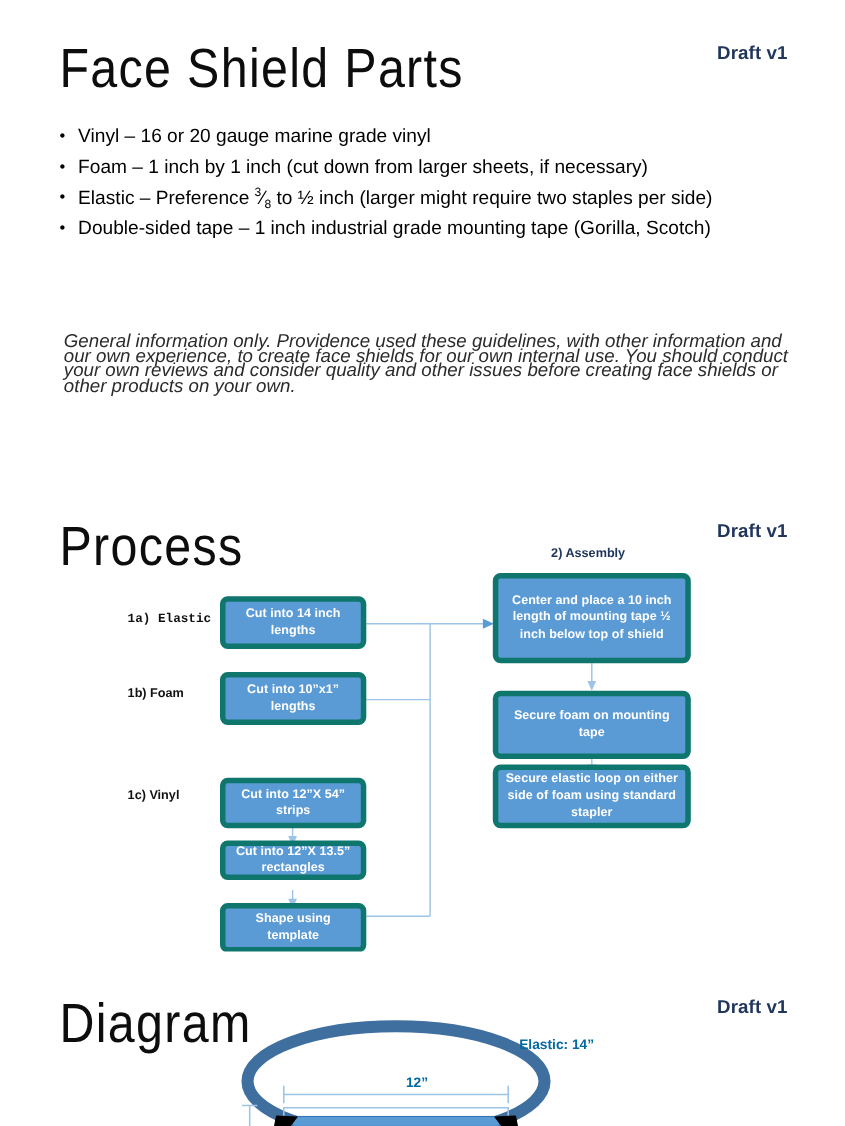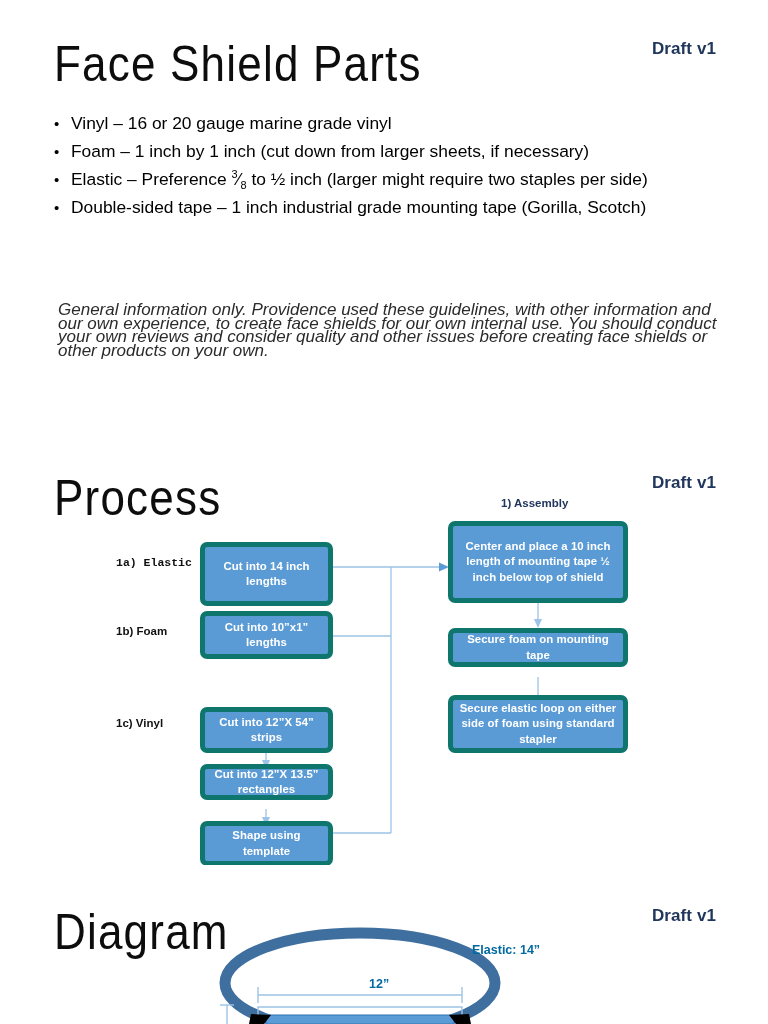--- a/index.html
+++ b/index.html
@@ -218,39 +218,39 @@
       <polygon points="266,401 262,392 270,392" fill="#9dc3e6"></polygon>
 
       <g stroke="#9dc3e6" stroke-width="1.3" fill="none">
         <path d="M538,178 L538,198"></path>
         <path d="M538,252 L538,274"></path>
       </g>
       <polygon points="538,203 534,194 542,194" fill="#9dc3e6"></polygon>
       <polygon points="538,279 534,270 542,270" fill="#9dc3e6"></polygon>
     </svg>
 
-    <div class="section-label" style="left:501px; top:72px;">1) Assembly</div>
+    <div class="section-label" style="left:501px; top:72px;">2) Assembly</div>
 
     <div class="flow-label" style="left:116px; top:131px;font-family:Liberation Mono, monospace;">1a) Elastic</div>
     <div class="flow-label" style="left:116px; top:200px;">1b) Foam</div>
     <div class="flow-label" style="left:116px; top:292px;">1c) Vinyl</div>
 
-    <div class="node" style="left:200px; top:117px; width:133px; height:64px;">Cut into 14 inch lengths</div>
+    <div class="node" style="left:200px; top:117px; width:133px; height:48px;">Cut into 14 inch lengths</div>
 
     <div class="node" style="left:200px; top:186px; width:133px; height:48px;">Cut into 10”x1” lengths</div>
 
     <div class="node" style="left:200px; top:282px; width:133px; height:46px;">Cut into 12”X 54” strips</div>
 
     <div class="node" style="left:200px; top:339px; width:133px; height:36px;">Cut into 12”X 13.5” rectangles</div>
 
     <div class="node" style="left:200px; top:396px; width:133px; height:45px;">Shape using template</div>
 
     <div class="node" style="left:448px; top:96px; width:180px; height:82px; line-height:15.6px;">Center and place a 10 inch length of mounting tape ½ inch below top of shield</div>
 
-    <div class="node" style="left:448px; top:203px; width:180px; height:39px;">Secure foam on mounting tape</div>
+    <div class="node" style="left:448px; top:203px; width:180px; height:62px;">Secure foam on mounting tape</div>
 
     <div class="node" style="left:448px; top:270px; width:180px; height:58px;">Secure elastic loop on either side of foam using standard stapler</div>
   </div>
 </div>
 
 <div class="slide" style="top:865px; height:159px;">
 
   <div class="draft-tag" style="top:13px;">Draft v1</div>
 
   <div class="slide-title" style="top:38px; font-size:44px;">Diagram</div>

